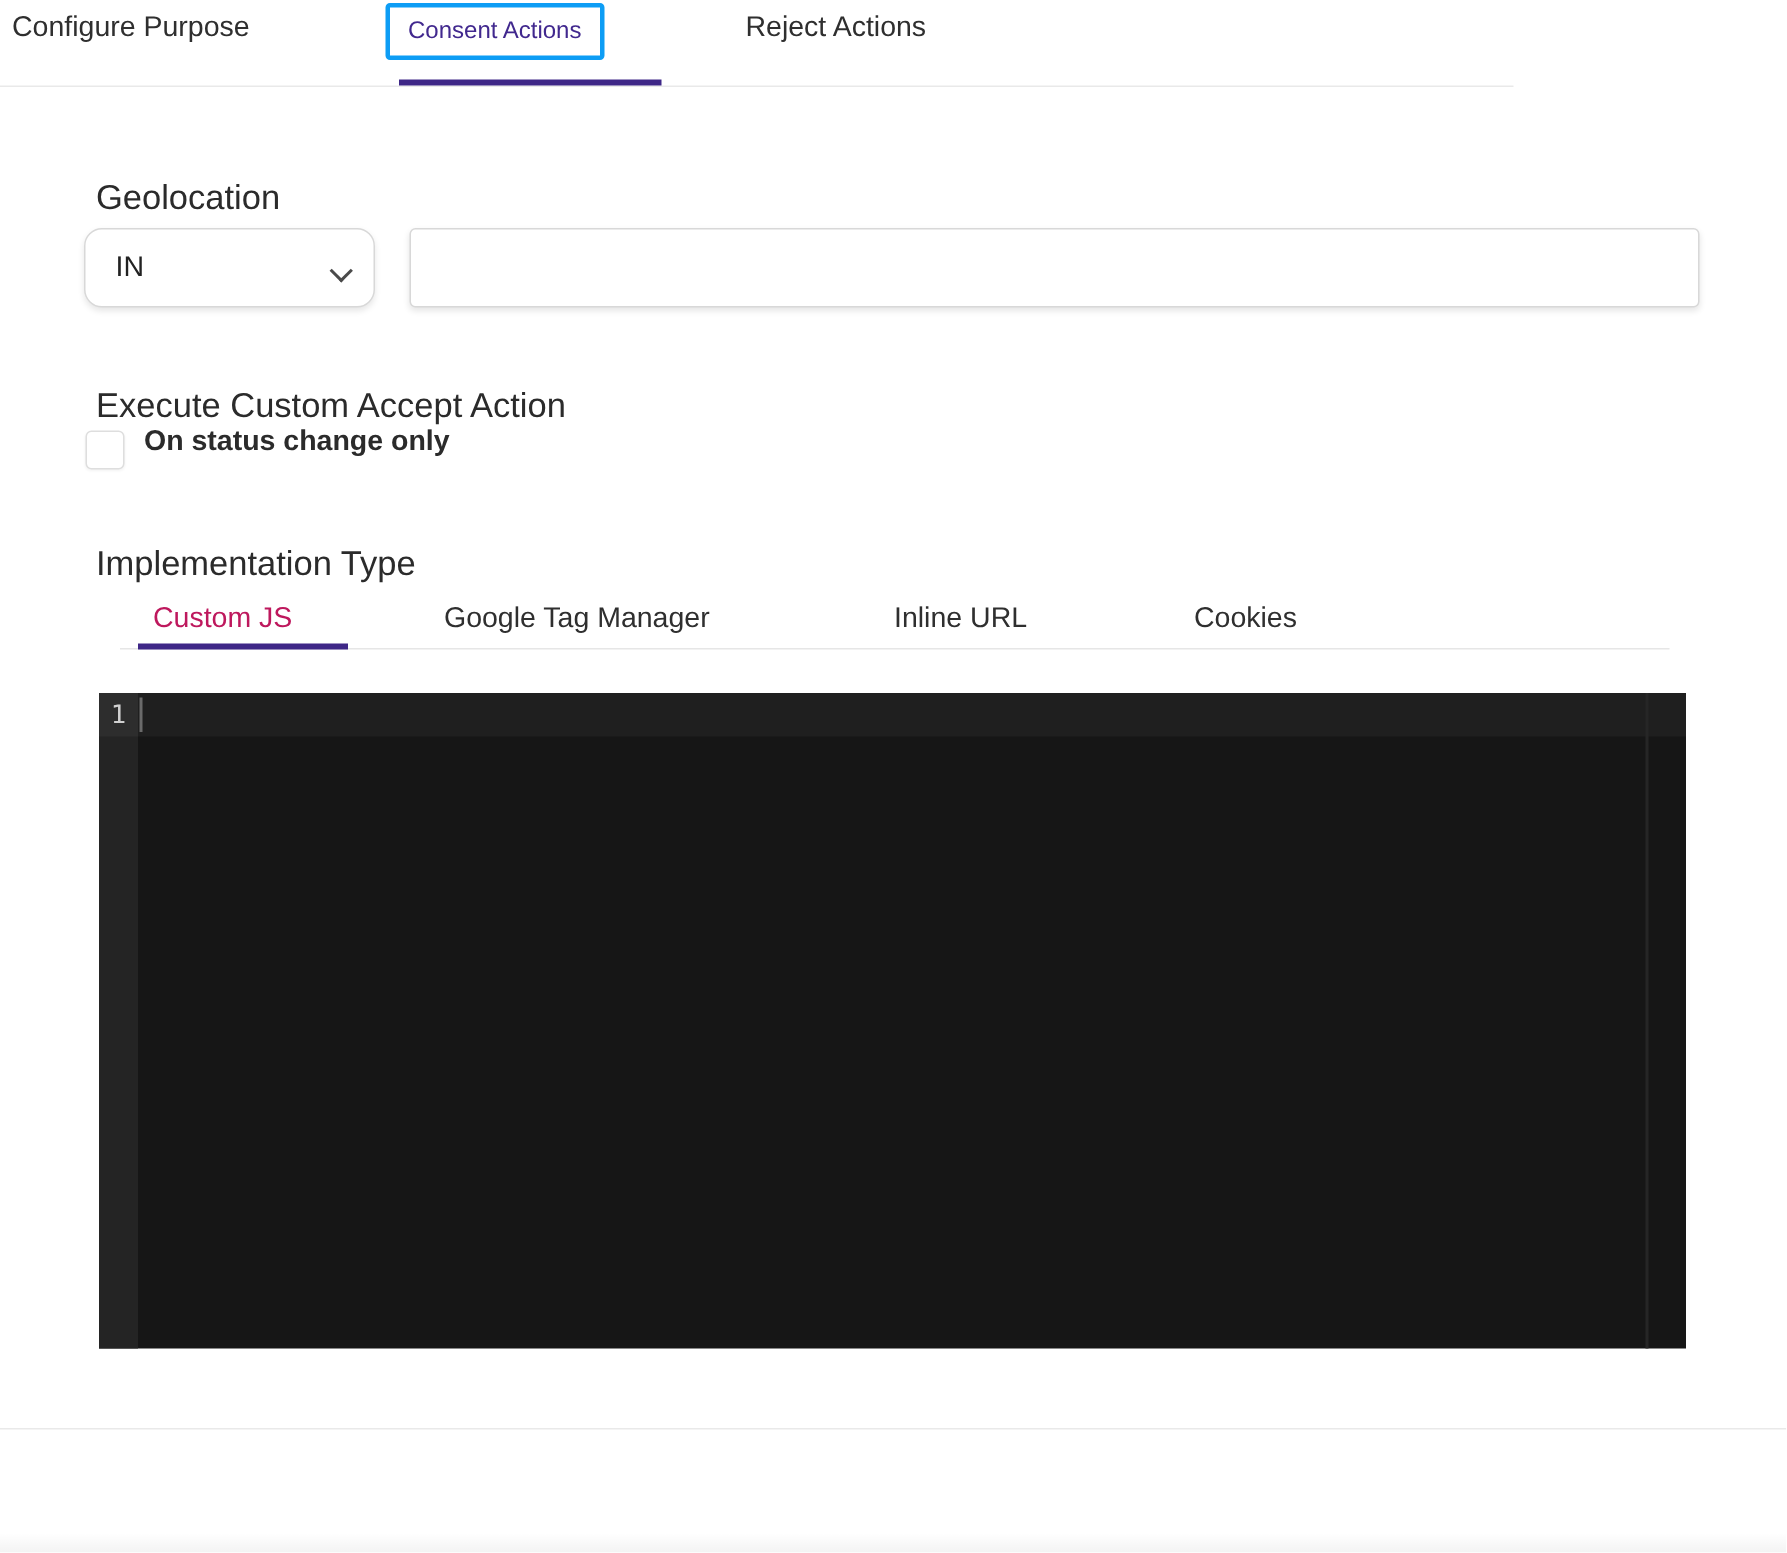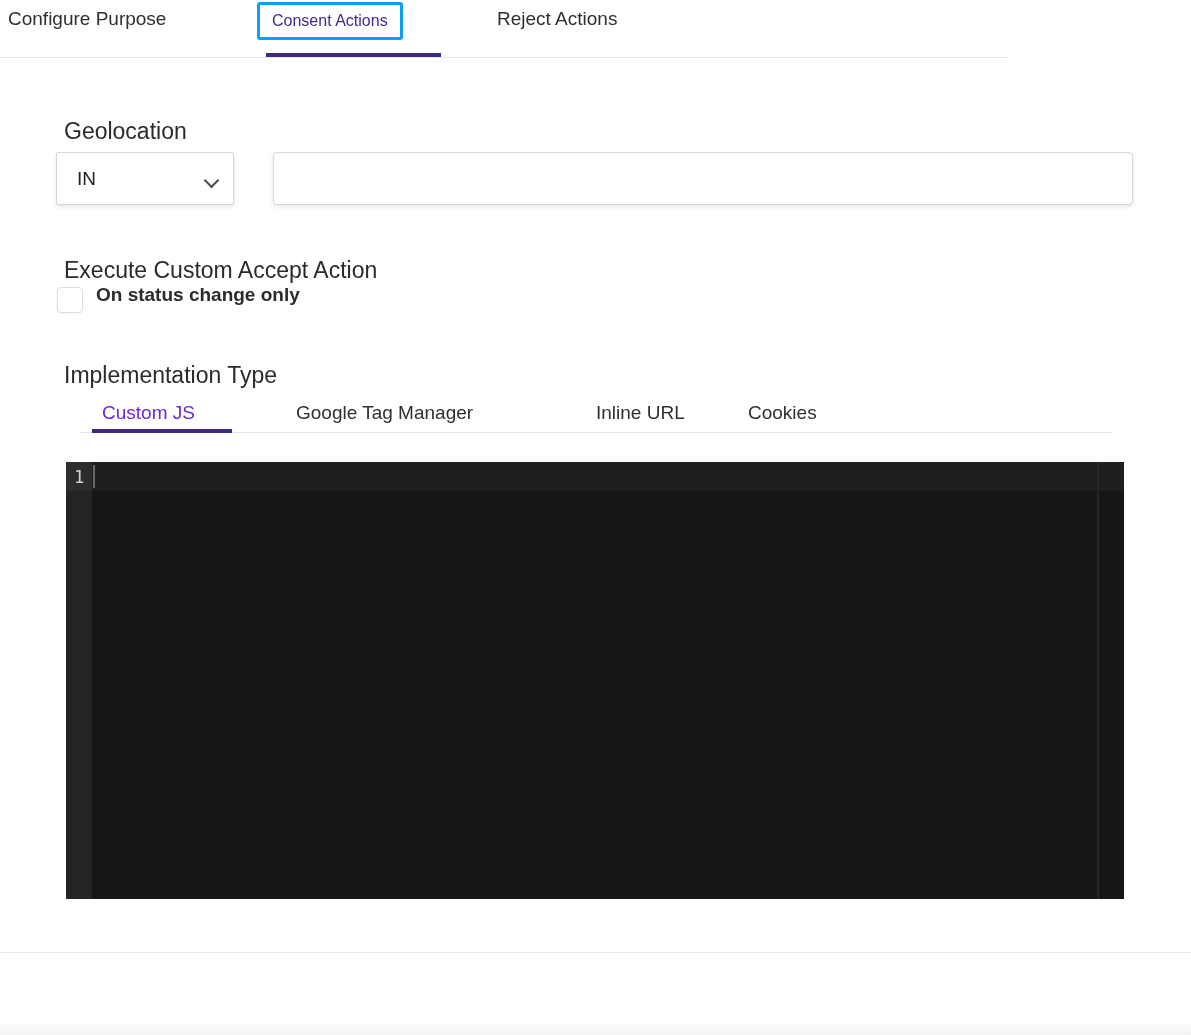--- a/index.html
+++ b/index.html
@@ -15,22 +15,22 @@
   .focus-box{
     position:absolute;left:257px;top:2px;height:32px;padding:0 12px;display:flex;align-items:center;
     border:3px solid #0d9df5;border-radius:3px;background:#fff;box-sizing:content-box;cursor:pointer;
   }
   .focus-box .top-tab-active{font-size:16px;color:#41288e;white-space:nowrap;}
   .top-tab-underline{position:absolute;left:266px;top:53px;width:175px;height:4px;background:#3e2787;}
   
   .section-heading{position:absolute;left:64px;font-size:23px;font-weight:normal;color:#2b2b2b;white-space:nowrap;}
   
   .geo-select{
-    position:absolute;left:56px;top:152px;width:178px;height:53px;background:#fff;
-    border:1px solid #d8d8d8;border-radius:2px;box-shadow:0 2px 4px rgba(0,0,0,0.10);
+    position:absolute;left:56px;top:152px;width:194px;height:53px;background:#fff;
+    border:1px solid #d8d8d8;border-radius:12px;box-shadow:0 2px 4px rgba(0,0,0,0.10);
     box-sizing:border-box;display:flex;align-items:center;cursor:pointer;
   }
   .geo-select .value{margin-left:20px;font-size:19px;color:#222;}
   .chevron{
     position:absolute;right:16px;top:22px;width:9px;height:9px;
     border-right:2px solid #4a4a4a;border-bottom:2px solid #4a4a4a;transform:rotate(45deg);
   }
   .geo-input{
     position:absolute;left:273px;top:152px;width:860px;height:53px;background:#fff;
     border:1px solid #d8d8d8;border-radius:4px;box-shadow:0 2px 4px rgba(0,0,0,0.10);
@@ -38,25 +38,25 @@
   }
   
   .checkbox{
     position:absolute;left:57px;top:287px;width:26px;height:26px;background:#fff;
     border:1px solid #dedede;border-radius:4px;box-sizing:border-box;
     box-shadow:0 1px 2px rgba(0,0,0,0.05);cursor:pointer;
   }
   .checkbox-label{position:absolute;left:96px;top:284px;font-size:19px;font-weight:bold;color:#2b2b2b;white-space:nowrap;}
   
   .sub-tab{position:absolute;top:401px;font-size:19px;line-height:24px;color:#2f2f2f;cursor:pointer;white-space:nowrap;}
-  .sub-tab.active{color:#6d28d9;}
+  .sub-tab.active{color:#be185d;}
   .sub-tab.s0{left:102px;}
   .sub-tab.s1{left:296px;}
   .sub-tab.s2{left:596px;}
-  .sub-tab.s3{left:748px;text-align:center;}
+  .sub-tab.s3{left:796px;text-align:center;}
   .sub-tab-line{position:absolute;left:80px;top:432px;width:1033px;height:1px;background:#e6e6e6;}
   .sub-tab-underline{position:absolute;left:92px;top:429px;width:140px;height:4px;background:#3e2787;}
   
   .editor{position:absolute;left:66px;top:462px;width:1058px;height:437px;background:#161616;cursor:text;}
   .editor-gutter{position:absolute;left:0;top:0;width:26px;height:100%;background:#242424;}
   .editor-active-line{position:absolute;left:26px;top:0;width:1032px;height:29px;background:#1f1f1f;}
   .editor-gutter-cell{
     position:absolute;left:0;top:0;width:26px;height:29px;background:#2d2d2d;
     display:flex;align-items:center;justify-content:center;
     font-family:"DejaVu Sans Mono","Liberation Mono",monospace;font-size:17px;color:#d0d0d0;

